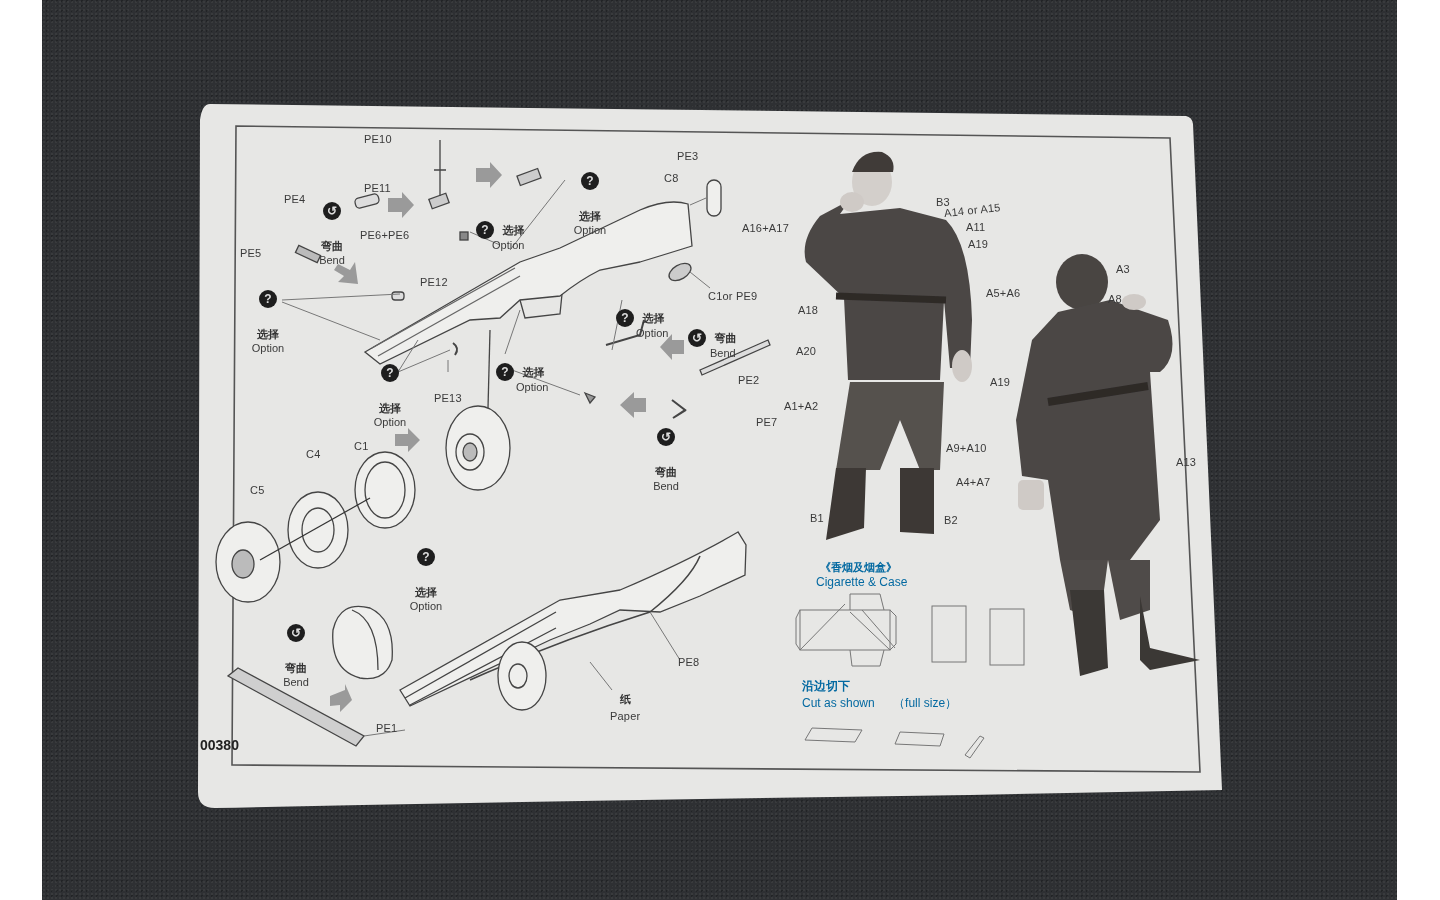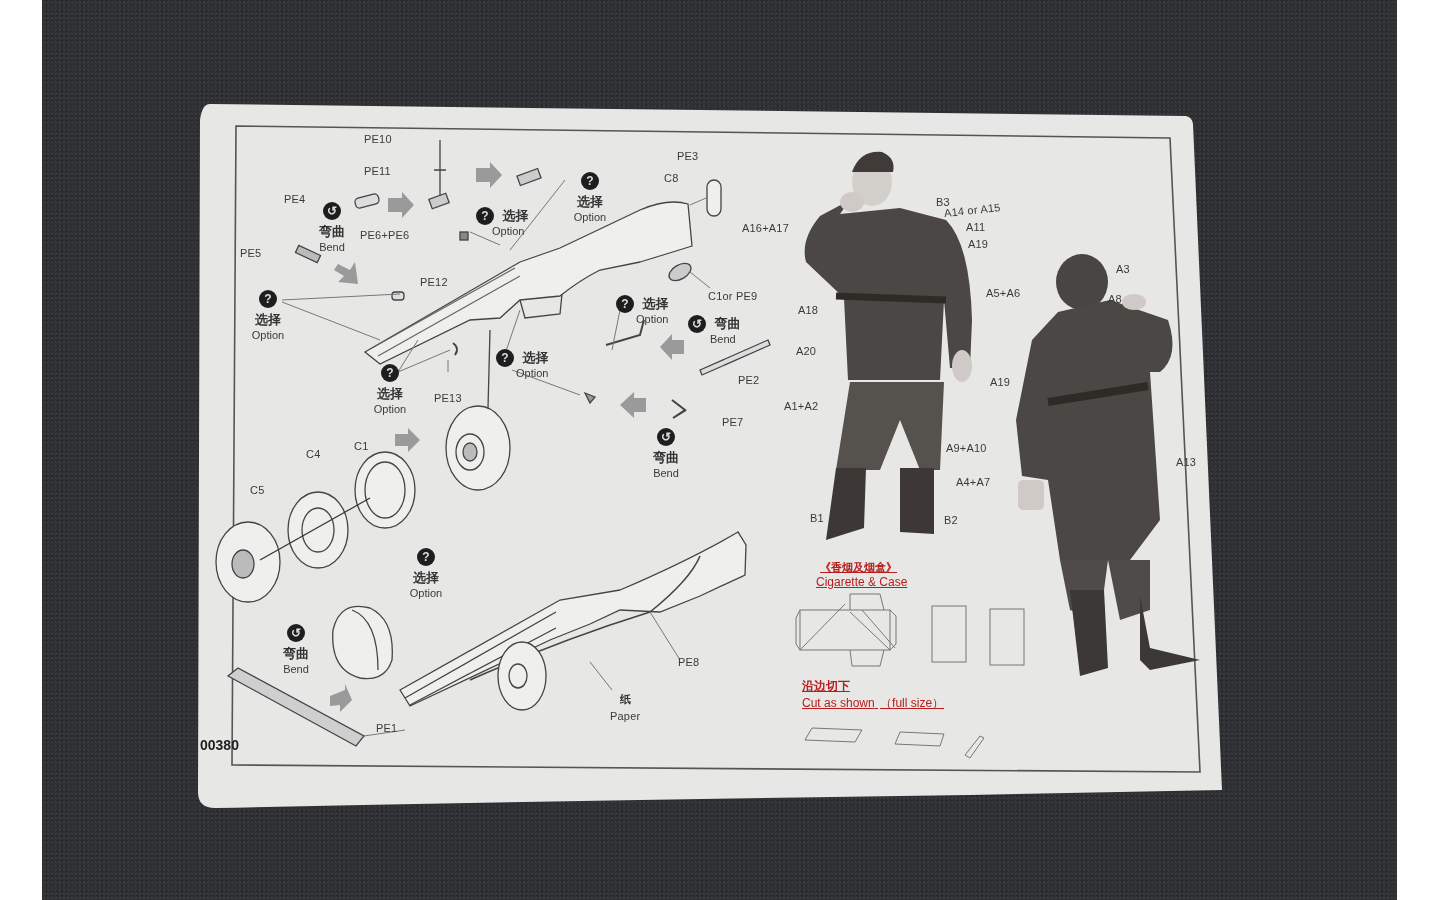--- a/index.html
+++ b/index.html
@@ -6,24 +6,24 @@
   body{width:1440px;height:900px;background:#ffffff;position:relative;overflow:hidden;font-family:"Liberation Sans",sans-serif;}
   .felt{position:absolute;left:42px;top:0;width:1355px;height:900px;background:#2e3033;
     background-image:radial-gradient(rgba(255,255,255,0.05) 1px,transparent 1px),radial-gradient(rgba(0,0,0,0.25) 1px,transparent 1px);
     background-size:4px 4px,5px 5px;background-position:0 0,2px 3px;}
   svg.sheet{position:absolute;left:0;top:0;width:1440px;height:900px;}
   .lbl{position:absolute;font-size:11px;color:#3a3a3a;white-space:nowrap;letter-spacing:0.2px;}
   .lbl.cn{font-size:11px;font-weight:bold;color:#333;}
   .icon-q,.icon-b{position:absolute;width:18px;height:18px;border-radius:50%;background:#1e1e1e;color:#ddd;font-size:12px;font-weight:bold;text-align:center;line-height:18px;}
   .badge{position:absolute;text-align:center;}
   .badge .icon-q,.badge .icon-b{position:relative;margin:0 auto;display:block;}
-  .badge .cn{display:block;font-size:13px;font-weight:bold;color:#333;margin-top:3px;}
+  .badge .cn{display:block;font-size:11px;font-weight:bold;color:#333;margin-top:19px;}
   .badge .en{display:block;font-size:11px;color:#3a3a3a;}
   .code{position:absolute;font-weight:bold;font-size:14px;color:#222;}
-  .caption{position:absolute;font-size:12px;color:#b91c1c;text-decoration:underline;}
+  .caption{position:absolute;font-size:12px;color:#0369a1;}
   .caption .cn{font-weight:bold;}
 </style>
 </head>
 <body>
 
 <div class="felt"></div>
 
 <svg class="sheet" viewBox="0 0 1440 900">
   <defs>
     <filter id="soft" x="-5%" y="-5%" width="110%" height="110%">
@@ -124,31 +124,31 @@
     <path d="M1058,312 L1110,300 L1168,320 Q1180,356 1160,372 L1150,372 L1160,520 L1130,560 L1060,560 L1048,480 L1022,476 L1016,420 L1032,340 Z" fill="#4b4745"></path>
     <ellipse cx="1134" cy="302" rx="12" ry="8" fill="#cfcac6"></ellipse>
     <path d="M1048,402 L1148,386" stroke="#2e2a28" stroke-width="8"></path>
     <path d="M1060,560 L1150,560 L1150,610 L1120,620 L1108,560 L1100,620 L1070,610 Z" fill="#504b48"></path>
     <path d="M1070,590 L1104,590 L1108,668 L1080,676 Z M1140,596 L1150,648 L1200,660 L1150,670 L1140,660 Z" fill="#3b3734"></path>
     <rect x="1018" y="480" width="26" height="30" rx="5" fill="#cfcac6"></rect>
   </g>
 </svg>
 
 <span class="lbl" style="left:364px;top:133px">PE10</span>
-<span class="lbl" style="left:364px;top:165px">PE11</span>
+<span class="lbl" style="left:364px;top:182px">PE11</span>
 <span class="lbl" style="left:284px;top:193px">PE4</span>
 <span class="lbl" style="left:240px;top:247px">PE5</span>
 <span class="lbl" style="left:360px;top:229px">PE6+PE6</span>
 <span class="lbl" style="left:420px;top:276px">PE12</span>
 <span class="lbl" style="left:434px;top:392px">PE13</span>
 <span class="lbl" style="left:677px;top:150px">PE3</span>
 <span class="lbl" style="left:664px;top:172px">C8</span>
 <span class="lbl" style="left:708px;top:290px">C1or PE9</span>
 <span class="lbl" style="left:738px;top:374px">PE2</span>
-<span class="lbl" style="left:722px;top:416px">PE7</span>
+<span class="lbl" style="left:756px;top:416px">PE7</span>
 
 <div class="badge" style="left:312px;top:202px;width:40px">
   <span class="icon-b">↺</span>
   <span class="cn">弯曲</span>
   <span class="en">Bend</span>
 </div>
 <div class="badge" style="left:570px;top:172px;width:40px">
   <span class="icon-q">?</span>
   <span class="cn">选择</span>
   <span class="en">Option</span>
@@ -226,14 +226,14 @@
 <span class="lbl" style="left:990px;top:376px">A19</span>
 <span class="lbl" style="left:1176px;top:456px">A13</span>
 <span class="lbl" style="left:956px;top:476px">A4+A7</span>
 
 <div class="caption" style="left:816px;top:560px">
   <div class="cn" style="font-size:11px;margin-left:4px">《香烟及烟盒》</div>
   <div>Cigarette &amp; Case</div>
 </div>
 <div class="caption" style="left:802px;top:678px">
   <div class="cn">沿边切下</div>
-  <div><span>Cut as shown</span> <span style="margin-left:2px">（full size）</span></div>
+  <div><span>Cut as shown</span> <span style="margin-left:15px">（full size）</span></div>
 </div>
 
 </body></html>

